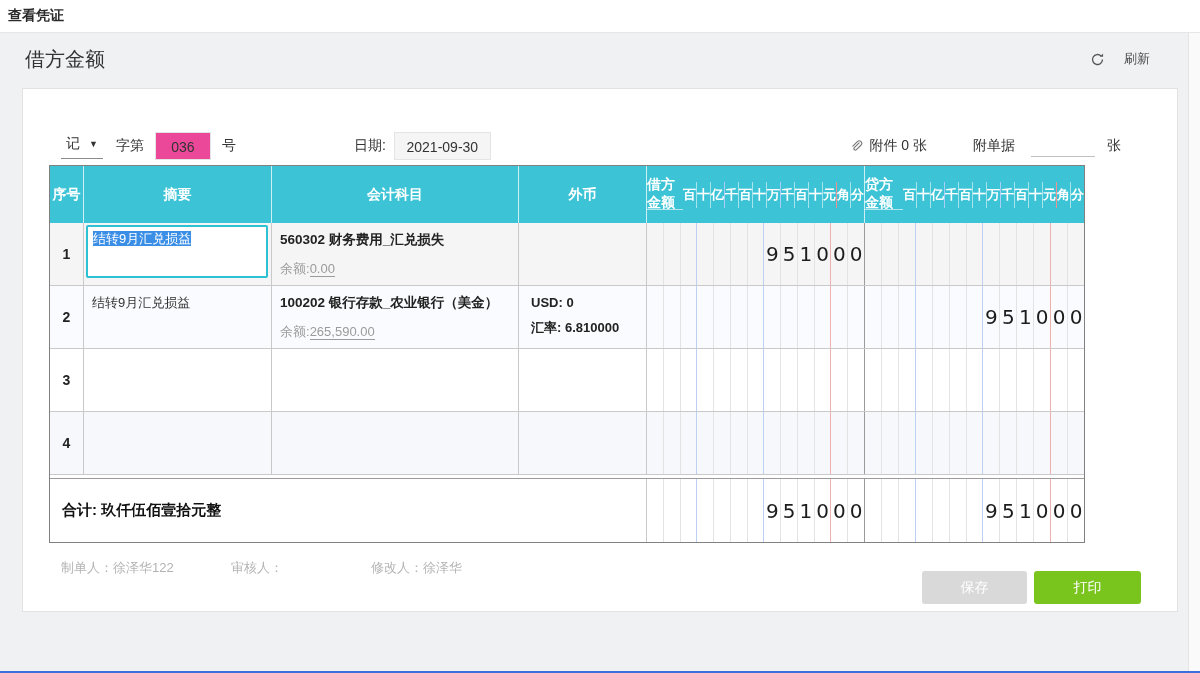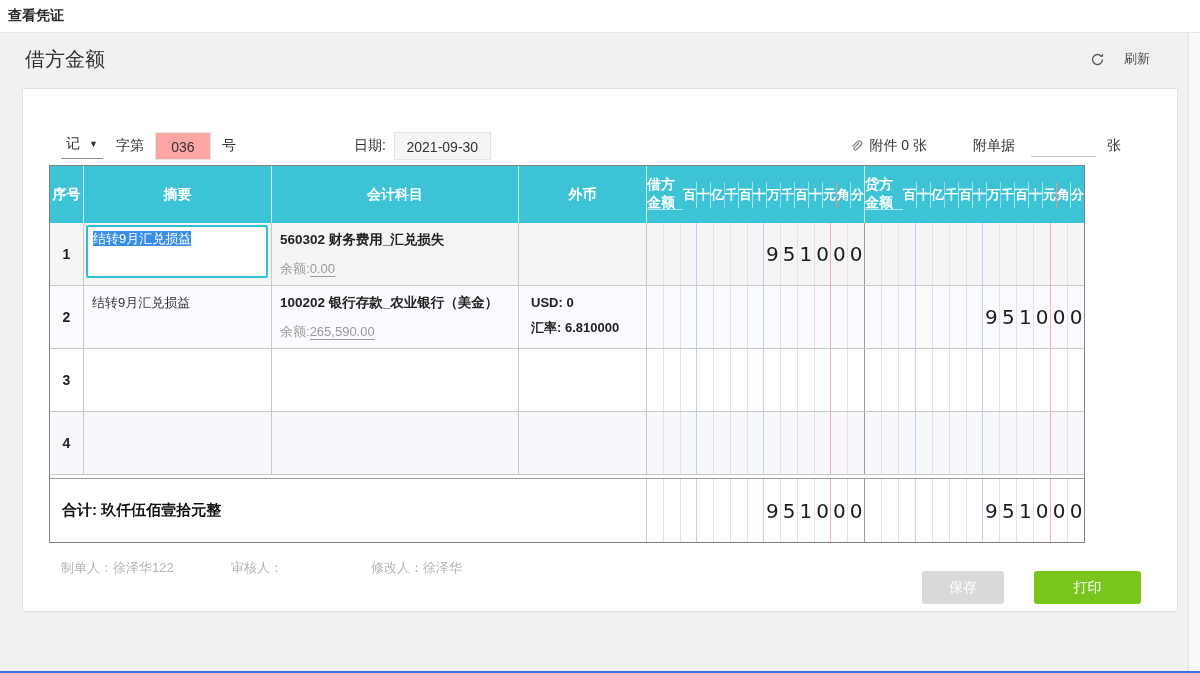--- a/index.html
+++ b/index.html
@@ -25,21 +25,21 @@
   
   .card { position:absolute; left:22px; top:88px; width:1156px; height:524px;
     background:#fff; border:1px solid #e2e2e2; box-sizing:border-box; }
   
   .form-row { position:absolute; left:38px; right:56px; top:42px; height:30px;
     display:flex; align-items:center; font-size:14px; color:#333; }
   .voucher-word { display:flex; align-items:center; gap:9px;
     border-bottom:1px solid #8a8a8a; padding:2px 5px 5px 5px; cursor:pointer; }
   .caret { font-size:9px; color:#333; }
   .label-zijie { margin-left:13px; }
-  .num-input { width:56px; height:28px; background:#fca5a5; border:1px solid #e4e4e4;
+  .num-input { width:56px; height:28px; background:#ec4899; border:1px solid #e4e4e4;
     text-align:center; line-height:28px; margin:0 11px; font-size:14px; color:#333; box-sizing:border-box; }
   .date-group { margin-left:118px; display:flex; align-items:center; }
   .date-input { width:97px; height:28px; background:#f5f5f5; border:1px solid #e4e4e4;
     line-height:28px; text-align:center; margin-left:8px; font-size:14px; color:#333; box-sizing:border-box; }
   .attach-group { margin-left:auto; display:flex; align-items:center; gap:6px; }
   .receipts-label { margin-left:40px; }
   .blank-underline { width:64px; border-bottom:1px solid #c0c0c0; height:20px; margin:0 6px 0 10px; }
   
   .vtable { position:absolute; left:26px; top:76px; width:1034px; border:1px solid #818181; }
   .thead { display:flex; height:57px; background:#3cc4d6; box-sizing:border-box; }
@@ -83,21 +83,21 @@
   .sep { height:4px; background:#fff; border-bottom:1px solid #9a9a9a; box-sizing:border-box; }
   .trow.total { border-bottom:none; background:#fff; }
   .total-label { width:597px; box-sizing:border-box; border-right:1px solid #c9c9c9;
     display:flex; align-items:center; padding-left:12px; font-weight:bold; font-size:15px; color:#111; }
   
   .footer-names { position:absolute; left:0; top:470px; width:100%; font-size:13px; color:#b3b3b3; height:18px; }
   .fn-creator { position:absolute; left:38px; } .fn-reviewer { position:absolute; left:208px; }
   .fn-modifier { position:absolute; left:348px; }
   .btn { position:absolute; top:482px; height:33px; display:flex; align-items:center; justify-content:center;
     font-size:14px; color:#fff; border-radius:3px; cursor:pointer; box-sizing:border-box; }
-  .btn-save { left:899px; width:82px; background:#d9d9d9; }
+  .btn-save { left:899px; width:105px; background:#d9d9d9; }
   .btn-print { left:1011px; width:107px; background:#7ac41e; }
 </style>
 </head>
 <body>
 
 <div class="topbar">
   <span class="topbar-title">查看凭证</span>
 </div>
 <span class="close-btn">×</span>
 

